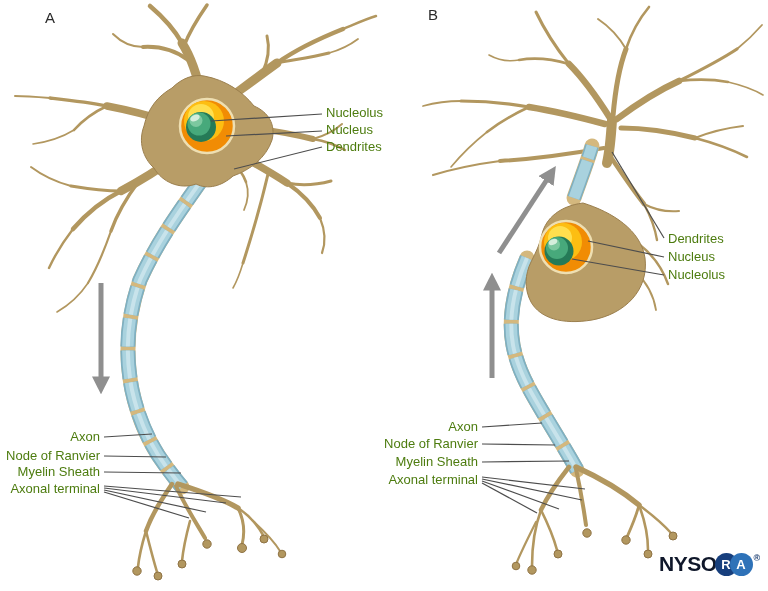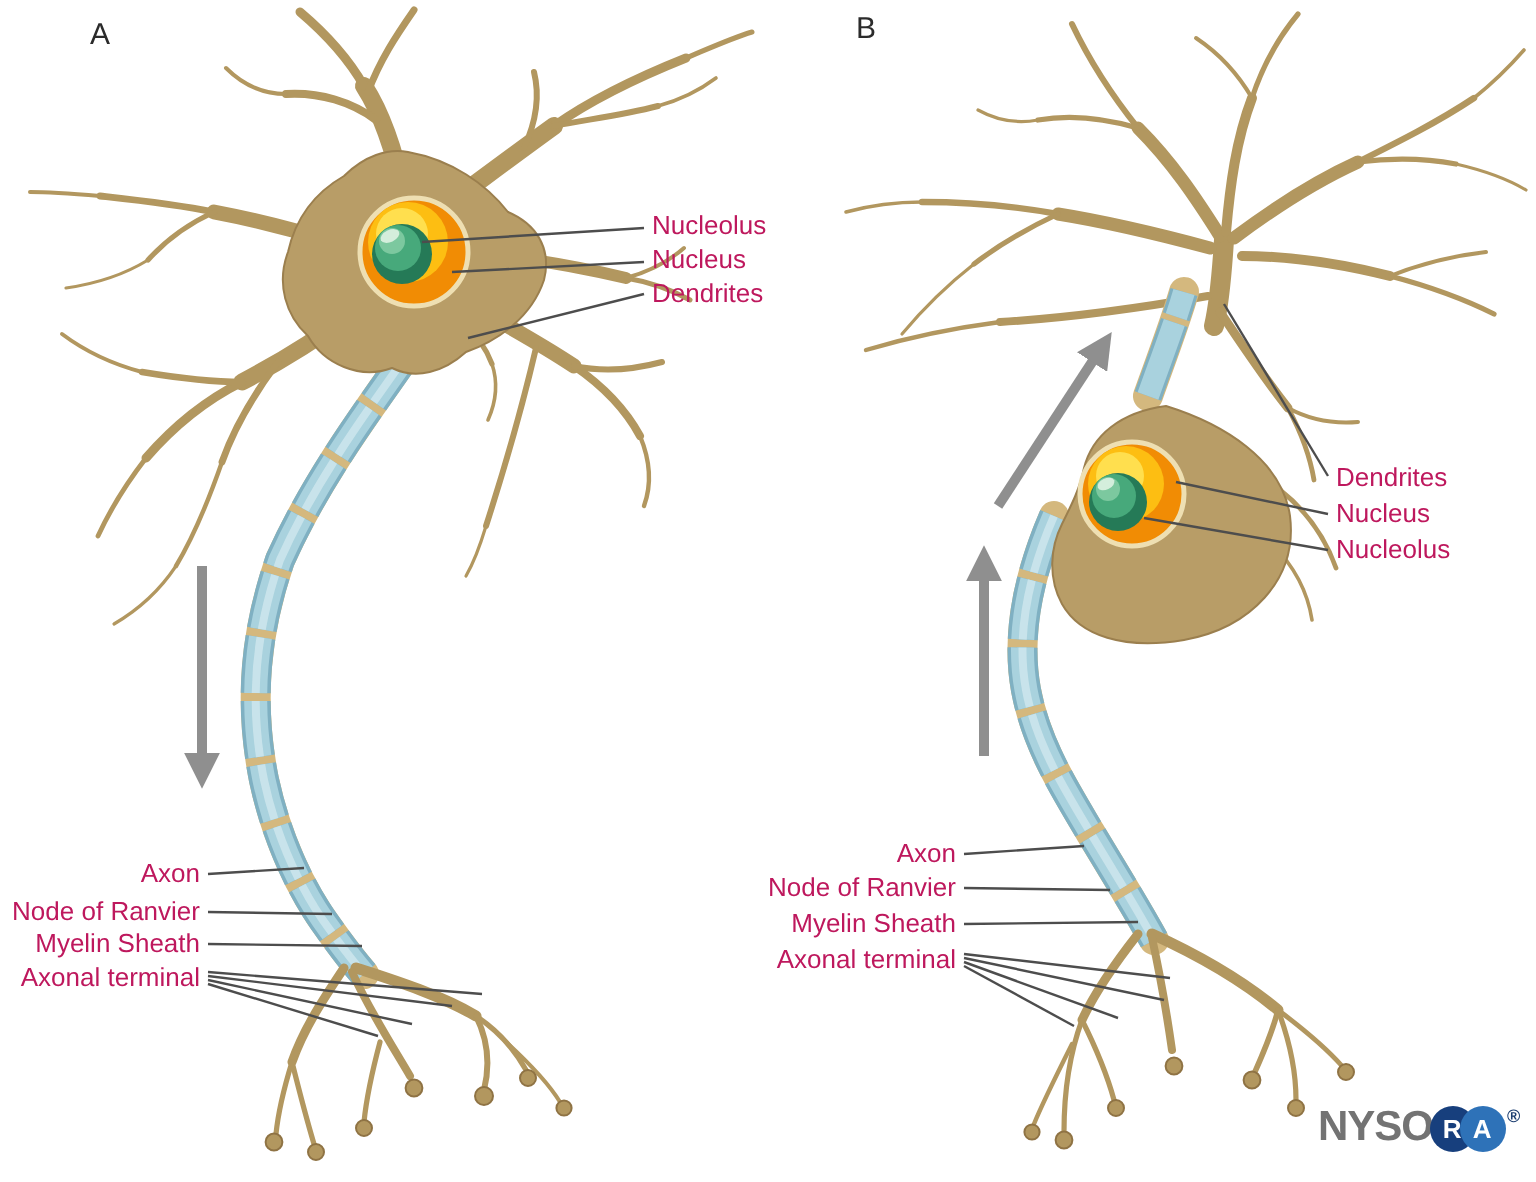--- a/index.html
+++ b/index.html
@@ -1,23 +1,23 @@
 <!DOCTYPE html>
 <html><head>
 <meta charset="utf-8">
 <style>
   html,body{margin:0;padding:0;background:#fff;}
   #stage{position:relative;width:768px;height:591px;background:#ffffff;overflow:hidden;
          font-family:"Liberation Sans",sans-serif;}
   #art{position:absolute;left:0;top:0;}
-  .lbl{position:absolute;font-size:13px;line-height:14px;color:#be185d;white-space:nowrap;}
+  .lbl{position:absolute;font-size:13px;line-height:14px;color:#4d7c0f;white-space:nowrap;}
   .lbl.r{text-align:right;}
   .panel-letter{position:absolute;font-size:15px;color:#2b2b2b;}
   .logo{position:absolute;left:659px;top:552px;display:flex;align-items:center;}
-  .logo-text{font-weight:bold;font-size:21px;color:#737373;letter-spacing:-0.5px;}
+  .logo-text{font-weight:bold;font-size:21px;color:#0f172a;letter-spacing:-0.5px;}
   .logo-circle{width:23px;height:23px;border-radius:50%;color:#fff;font-weight:bold;
                font-size:13px;line-height:23px;text-align:center;position:relative;}
   .logo-circle.rc{background:#173f7d;margin-left:-2px;z-index:1;}
   .logo-circle.ac{background:#2e72b8;margin-left:-8px;z-index:2;}
   .logo-reg{font-size:9px;font-weight:bold;color:#1b3d70;margin-left:1px;margin-top:-13px;}
 </style>
 </head>
 <body>
 
 <div id="stage">

